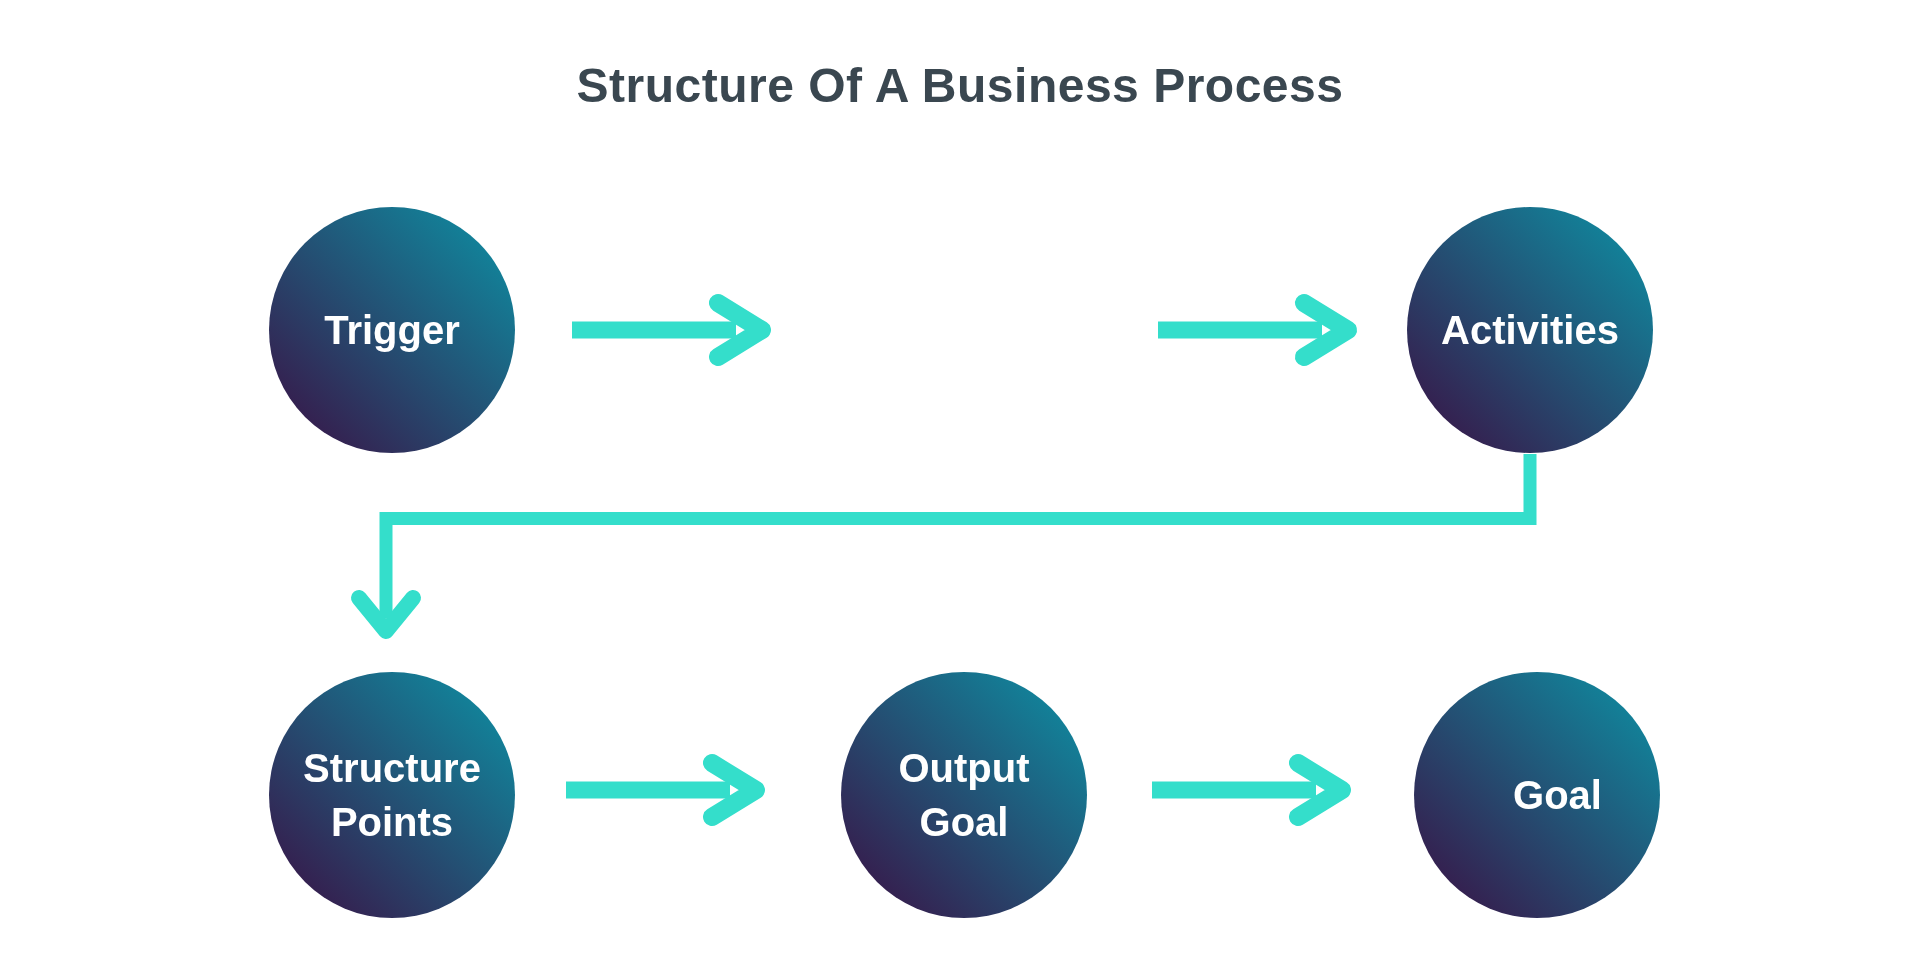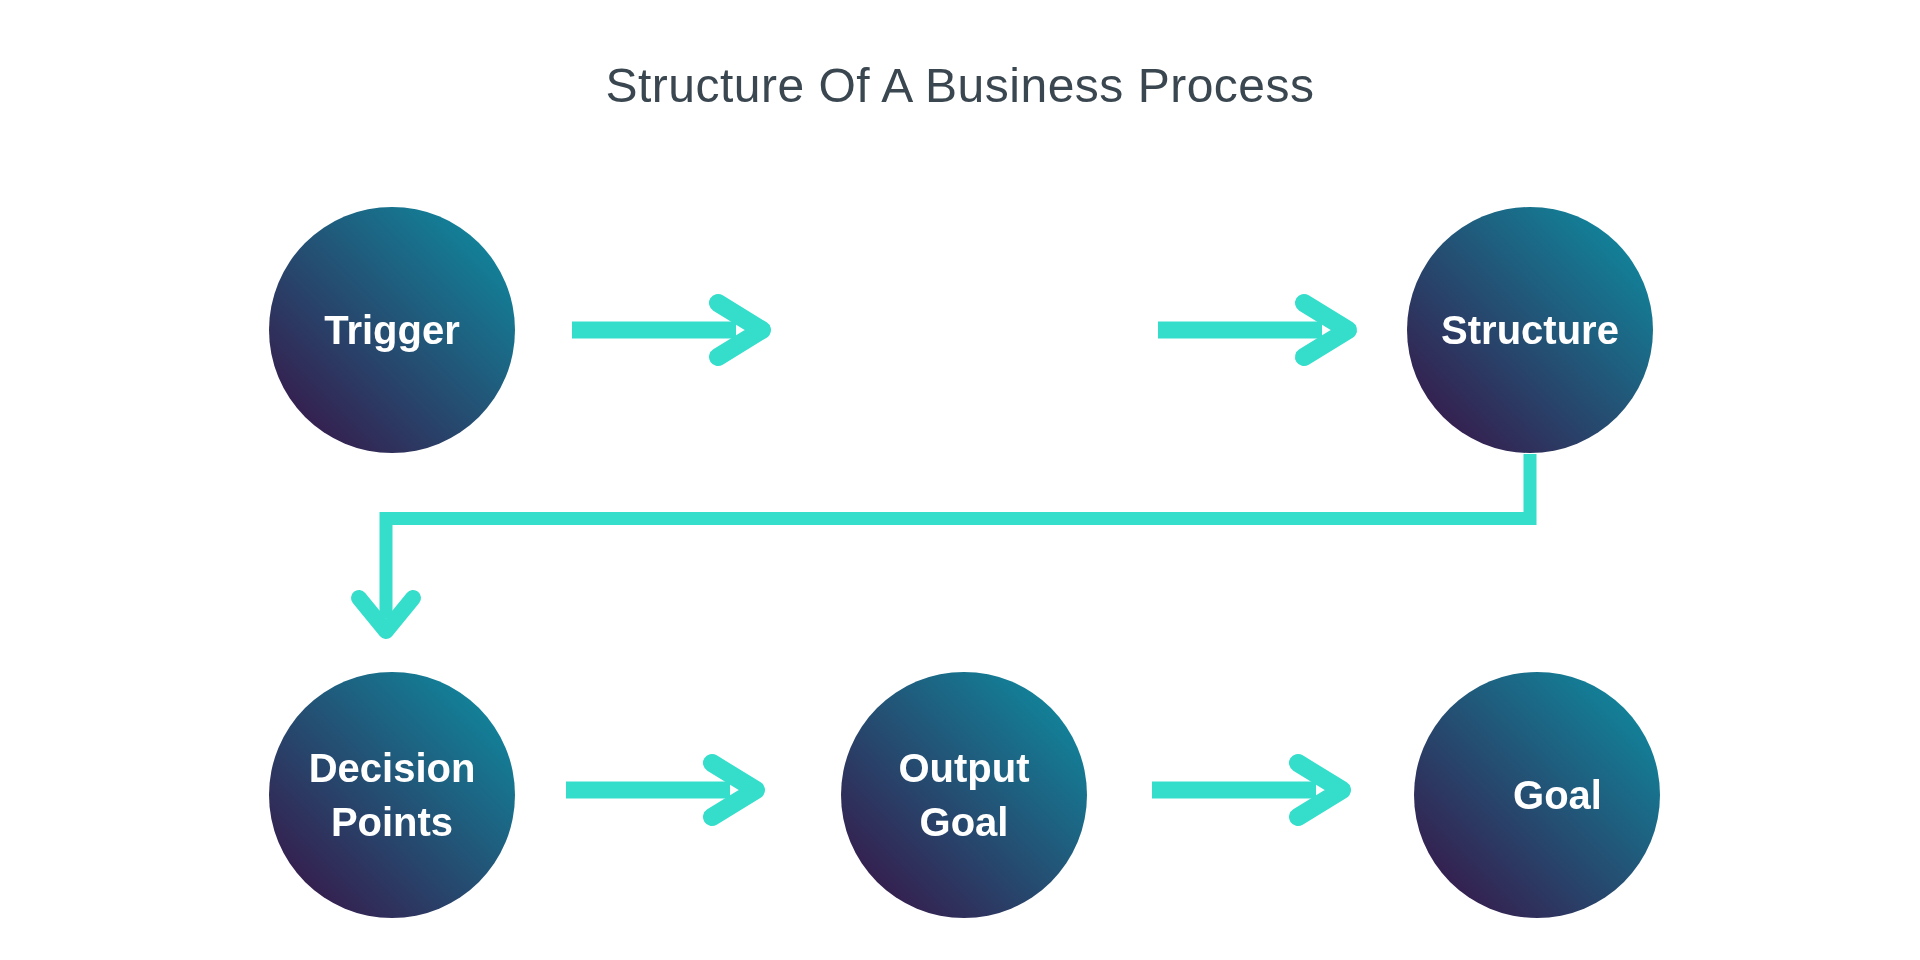--- a/index.html
+++ b/index.html
@@ -15,21 +15,21 @@
     background: #ffffff;
     overflow: hidden;
   }
   .title {
     position: absolute;
     top: 58px;
     left: 0;
     width: 1920px;
     text-align: center;
     font-size: 48px;
-    font-weight: 400;
+    font-weight: 700;
     color: #3A4750;
     letter-spacing: 0.5px;
   }
   .node {
     position: absolute;
     width: 246px;
     height: 246px;
     border-radius: 50%;
     background: linear-gradient(45deg, #3B0E42 0%, #0C93A6 100%);
     display: flex;
@@ -93,25 +93,25 @@
       <path d="M1298,763 L1342,790 L1298,817" stroke-width="18" stroke-linecap="round" stroke-linejoin="round"></path>
     </g>
   </svg>
 
   <div class="node pos-trigger">
     <div class="label">Trigger</div>
   </div>
 
 
   <div class="node pos-activities">
-    <div class="label">Structure</div>
+    <div class="label">Activities</div>
   </div>
 
   <div class="node pos-decision">
-    <div class="label">Decision Points</div>
+    <div class="label">Structure Points</div>
   </div>
 
   <div class="node pos-output">
     <div class="label">Output Goal</div>
   </div>
 
   <div class="node pos-goal">
     <div class="label">Goal</div>
   </div>
 

